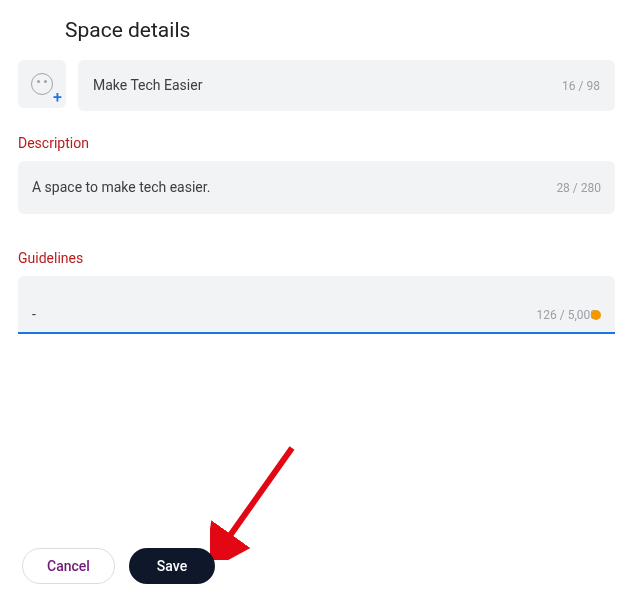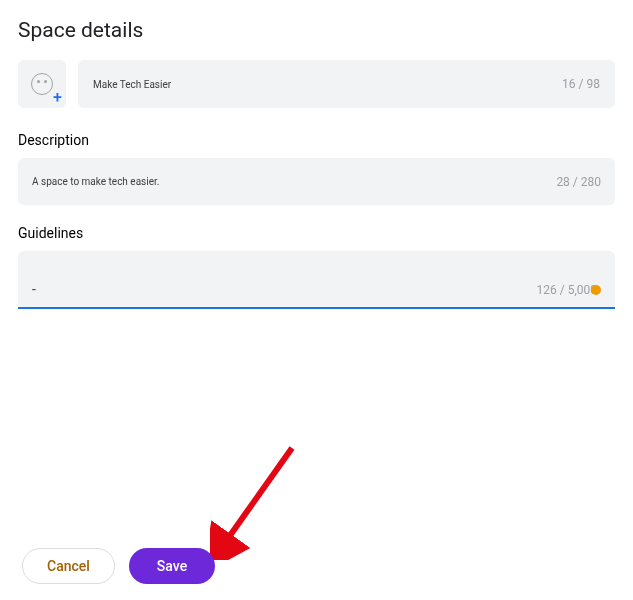--- a/index.html
+++ b/index.html
@@ -10,20 +10,21 @@
       height: 600px;
       position: relative;
       padding: 18px 18px 0 18px;
       color: #202124;
     }
     .page-title {
       font-size: 21px;
       font-weight: 400;
       color: #202124;
       margin-bottom: 18px;
+      margin-left: 47px;
     }
     .name-row {
       display: flex;
       gap: 12px;
       align-items: stretch;
       margin-bottom: 24px;
     }
     .emoji-box {
       width: 48px;
       height: 48px;
@@ -66,46 +67,46 @@
       flex: 1;
       background: #f1f3f4;
       border-radius: 6px;
       padding: 14px 14px;
       display: flex;
       align-items: center;
       justify-content: space-between;
       border: 1px solid transparent;
     }
     .field-value {
-      font-size: 10px;
+      font-size: 14px;
       color: #3c4043;
       white-space: pre-wrap;
       line-height: 1.5;
       width: 100%;
     }
     .char-count {
       font-size: 12px;
       color: #9aa0a6;
       flex-shrink: 0;
       margin-left: 8px;
     }
     .section-label {
       font-size: 14px;
-      color: #000000;
+      color: #b91c1c;
       margin-bottom: 10px;
       font-weight: 400;
     }
     .desc-box {
       background: #f1f3f4;
       border-radius: 6px;
       padding: 16px 14px;
       display: flex;
       justify-content: space-between;
       align-items: center;
-      margin-bottom: 20px;
+      margin-bottom: 36px;
     }
     .guidelines-wrap { margin-bottom: 16px; }
     .guidelines-box {
       background: #f1f3f4;
       border-radius: 6px 6px 0 0;
       padding: 16px 14px 10px 14px;
       border-bottom: 2px solid #1a73e8;
     }
     .guidelines-content {
       font-size: 14px;
@@ -153,24 +154,24 @@
       font-weight: 500;
       cursor: pointer;
       display: flex;
       align-items: center;
       justify-content: center;
       font-family: inherit;
     }
     .btn-cancel {
       background: #fff;
       border: 1px solid #dadce0;
-      color: #a16207;
+      color: #701a75;
     }
     .btn-save {
-      background: #6d28d9;
+      background: #0f172a;
       border: none;
       color: #fff;
       padding: 0 28px;
     }
     .arrow {
       position: absolute;
       left: 210px;
       bottom: 40px;
       width: 90px;
       height: 120px;

